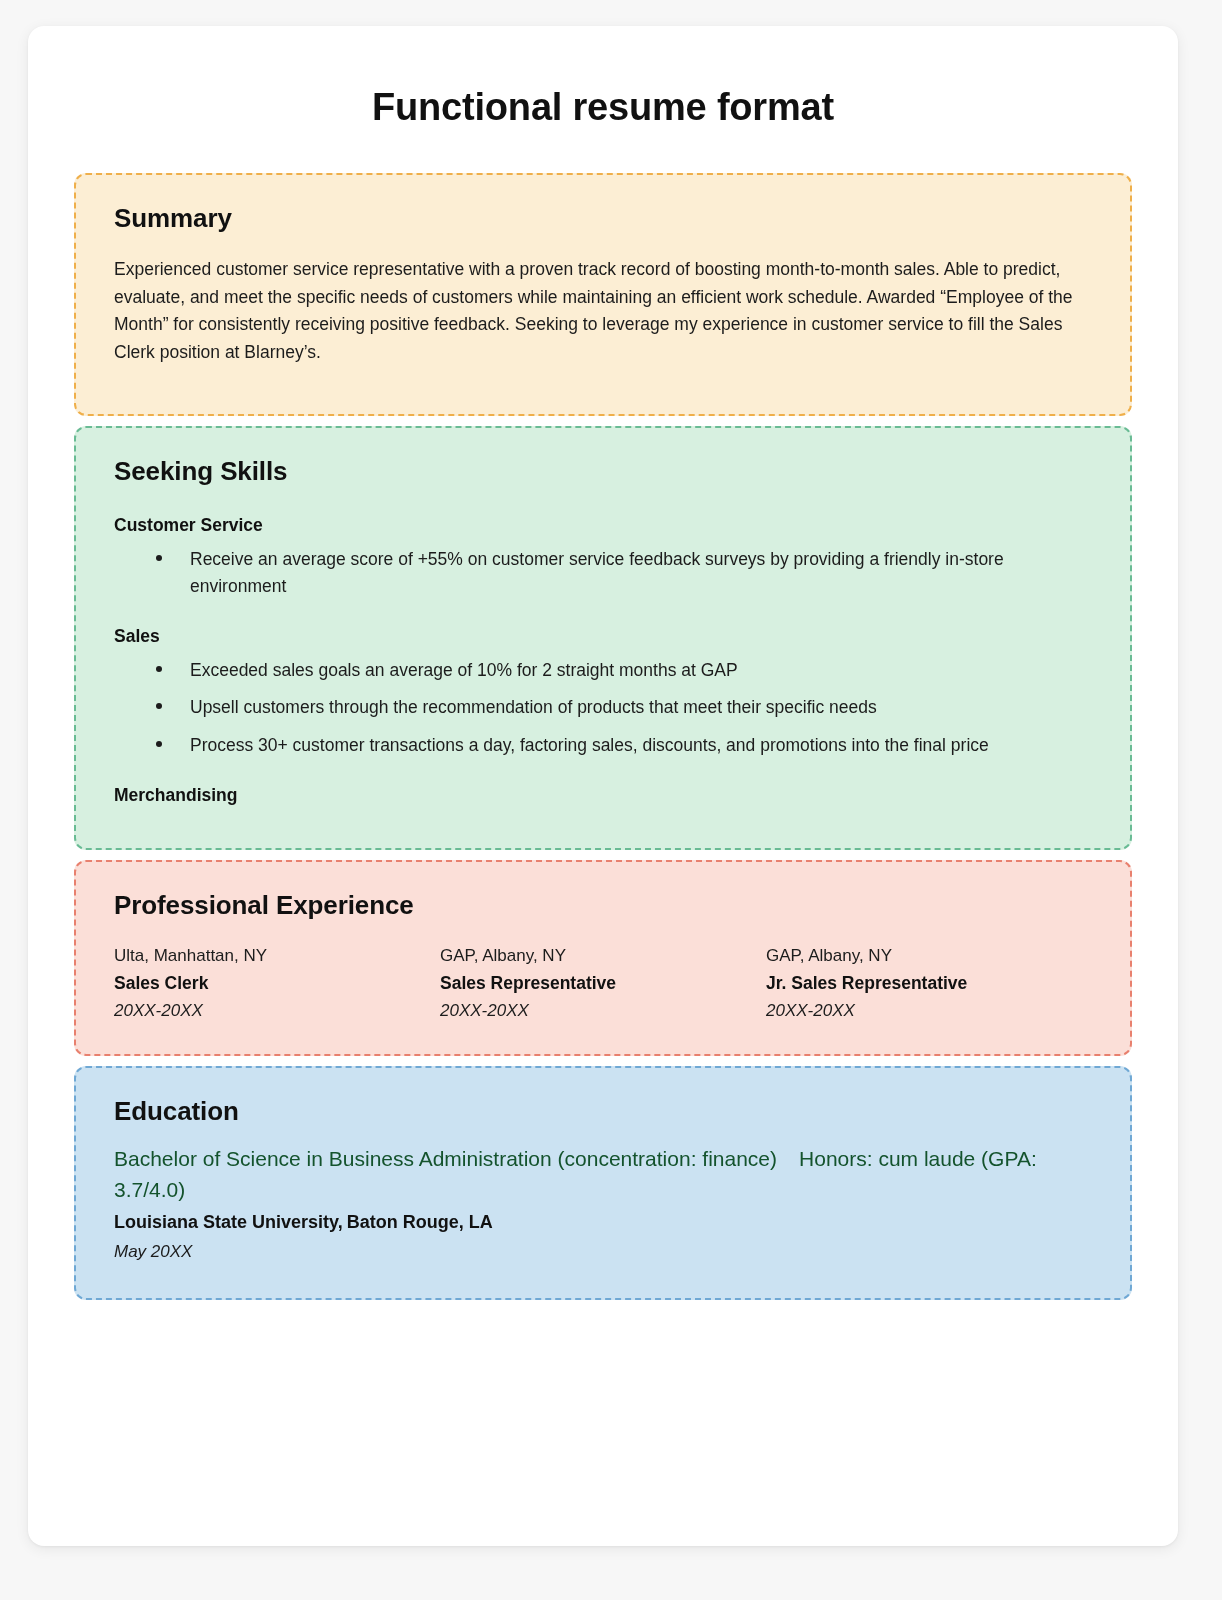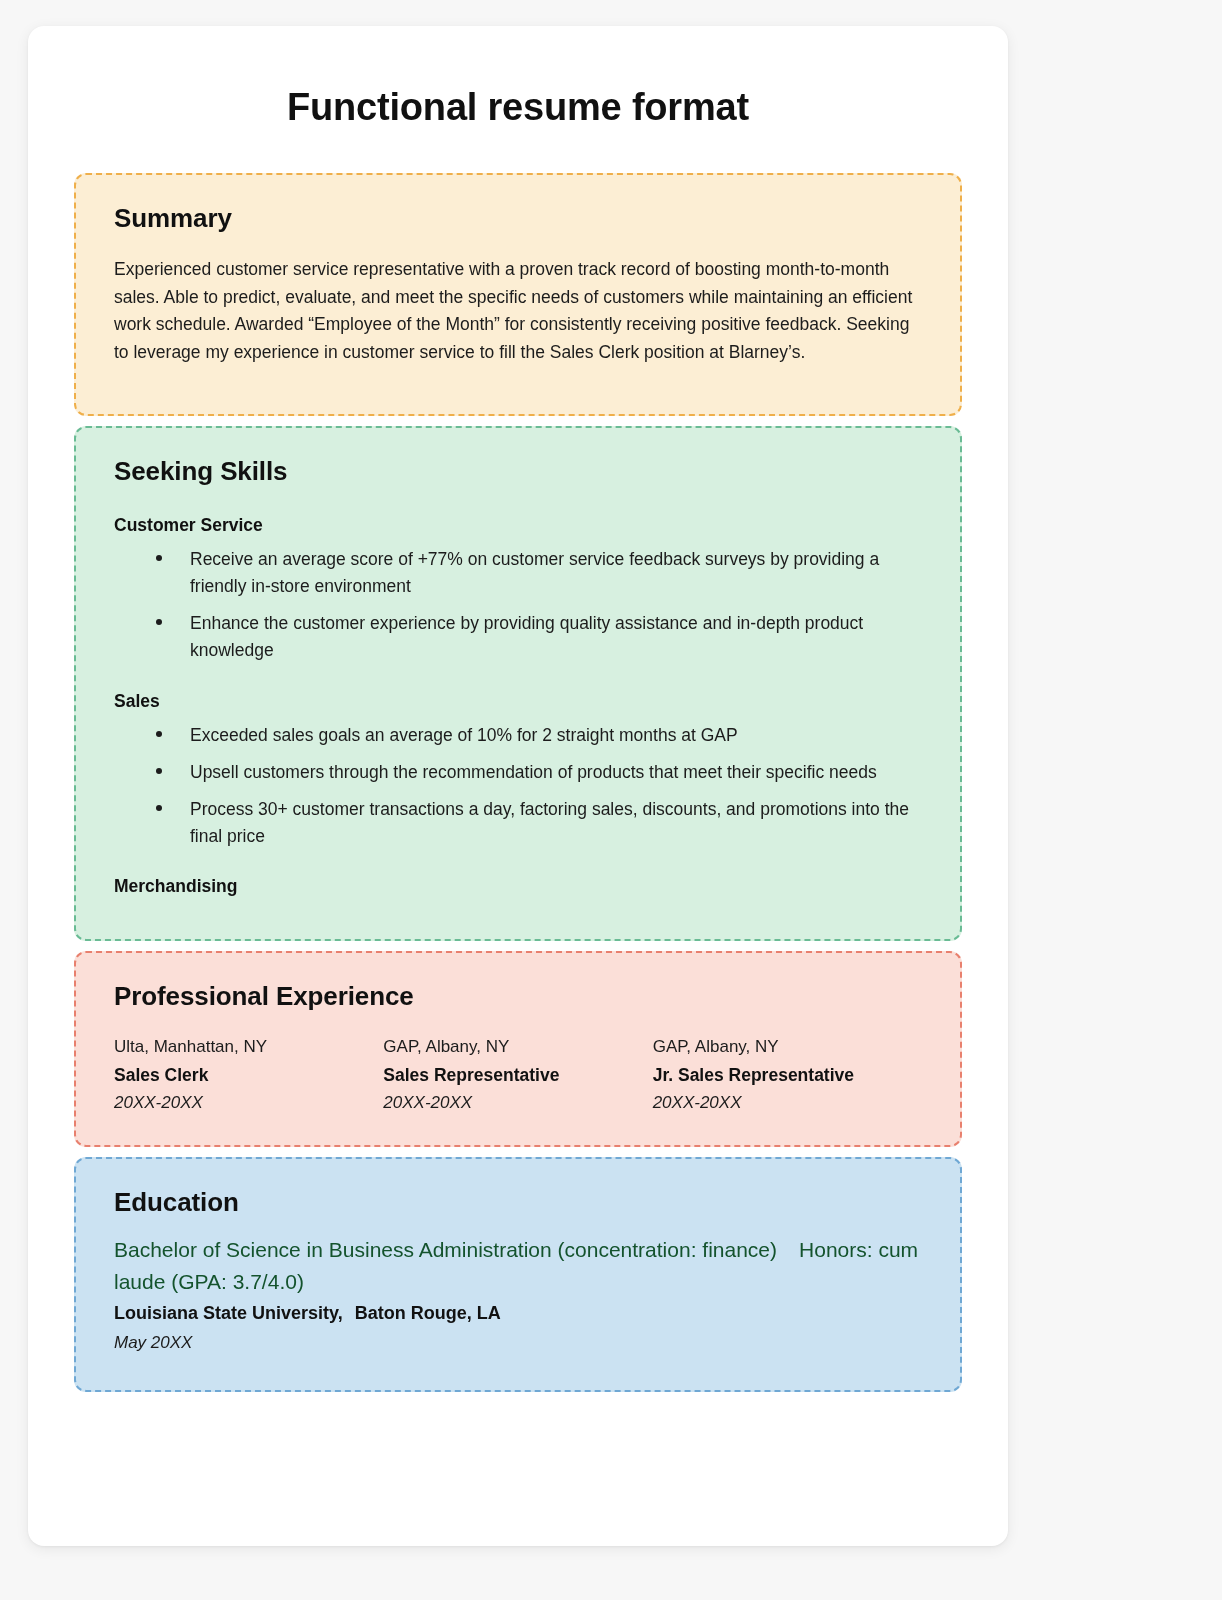--- a/index.html
+++ b/index.html
@@ -11,21 +11,21 @@
     height: 1600px;
     background: #f7f7f7;
     font-family: "Liberation Sans", sans-serif;
     -webkit-font-smoothing: antialiased;
   }
 
   .page {
     position: absolute;
     left: 28px;
     top: 26px;
-    width: 980px;
+    width: 1150px;
     height: 1520px;
     background: #ffffff;
     border-radius: 16px;
     box-shadow: 0 3px 14px rgba(0,0,0,0.07), 0 1px 3px rgba(0,0,0,0.05);
     box-sizing: border-box;
   }
 
   .doc-title {
     text-align: center;
     font-size: 38px;
@@ -163,21 +163,21 @@
     margin-left: 22px;
   }
   .edu-school {
     font-size: 18px;
     font-weight: bold;
     color: #111111;
     margin-top: 3px;
     line-height: 1.5;
   }
   .edu-school .edu-location {
-    margin-left: 12px;
+    margin-left: 4px;
   }
   .edu-date {
     font-size: 17px;
     font-style: italic;
     color: #1c1c1c;
     margin-top: 3px;
     line-height: 1.5;
   }
 </style>
 </head>
@@ -193,22 +193,21 @@
       <h2 class="section-title">Summary</h2>
       <p class="summary-body">Experienced customer service representative with a proven track record of boosting month-to-month sales. Able to predict, evaluate, and meet the specific needs of customers while maintaining an efficient work schedule. Awarded “Employee of the Month” for consistently receiving positive feedback. Seeking to leverage my experience in customer service to fill the Sales Clerk position at Blarney’s.</p>
     </div>
 
     <div class="section section-skills">
       <h2 class="section-title">Seeking Skills</h2>
 
       <div class="skill-group">
         <div class="skill-heading">Customer Service</div>
         <ul class="bullets">
-          <li>Receive an average score of +77% on customer service feedback surveys by providing a friendly in-store environment</li>
-          <li>Enhance the customer experience by providing quality assistance and in-depth product knowledge</li>
+          <li>Receive an average score of +55% on customer service feedback surveys by providing a friendly in-store environment</li>
         </ul>
       </div>
 
       <div class="skill-group">
         <div class="skill-heading">Sales</div>
         <ul class="bullets">
           <li>Exceeded sales goals an average of 10% for 2 straight months at GAP</li>
           <li>Upsell customers through the recommendation of products that meet their specific needs</li>
           <li>Process 30+ customer transactions a day, factoring sales, discounts, and promotions into the final price</li>
         </ul>

